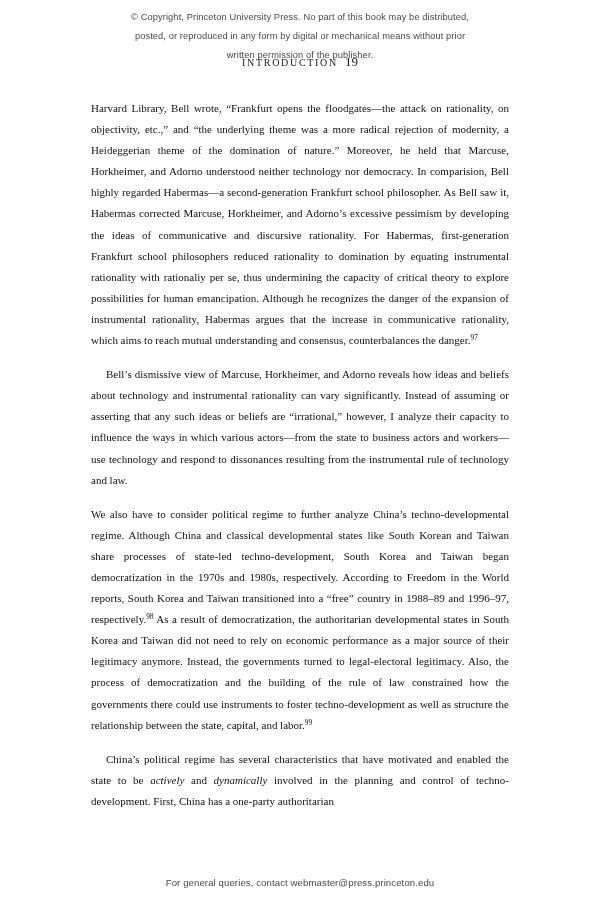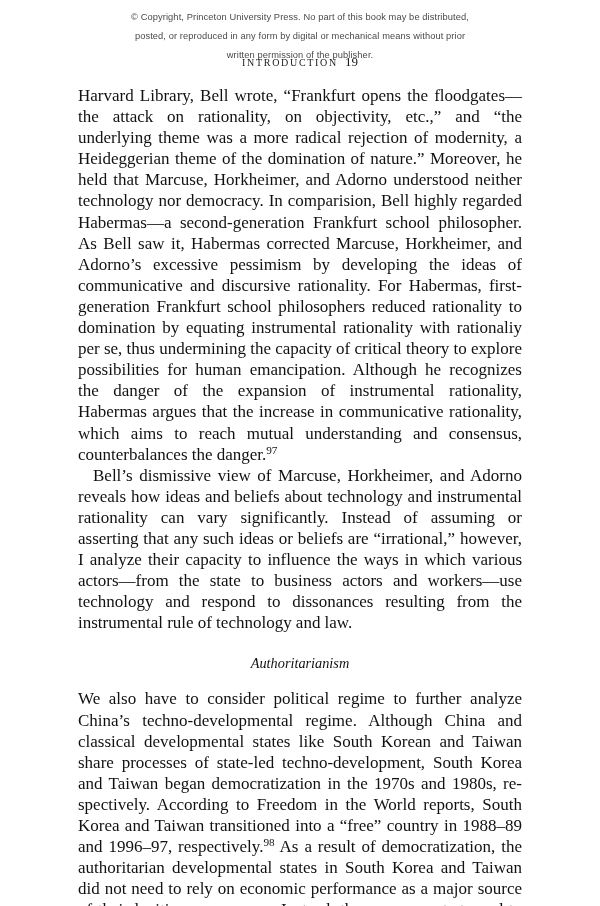--- a/index.html
+++ b/index.html
@@ -61,22 +61,22 @@
 
   
   .textblock {
     position: absolute;
     left: 78px;
     top: 85px;
     width: 444px;
   }
 
   p.body-par {
-    margin: 0;
-    font-size: 17px;
+    margin: 13px;
+    font-size: 11px;
     line-height: 21.1px;
     text-align: justify;
     text-justify: inter-word;
     hyphens: manual;
     -webkit-hyphens: manual;
     word-spacing: -0.004em;
   }
   p.indent {
     text-indent: 15px;
     font-family: Liberation Serif, serif;
@@ -125,22 +125,22 @@
   <div class="running-head">
     <span class="rh-title">INTRODUCTION</span><span class="rh-folio">19</span>
   </div>
 
   <div class="textblock">
 
     <p class="body-par"><span>Harvard Library, Bell wrote, “Frankfurt opens the floodgates—the attack on rationality, on objectivity, etc.,” and “the underlying theme was a more radi­cal rejection of modernity, a Heideggerian theme of the domination of na­ture.” Moreover, he held that Marcuse, Horkheimer, and Adorno understood neither technology nor democracy. In comparision, Bell highly regarded Habermas—a second-generation Frankfurt school philosopher. As Bell saw it, Habermas corrected Marcuse, Horkheimer, and Adorno’s excessive pes­simism by developing the ideas of communicative and discursive rationality. For Habermas, first-generation Frankfurt school philosophers reduced ra­tionality to domination by equating instrumental rationality with rationaliy per se, thus undermining the capacity of critical theory to explore possibili­ties for human emancipation. Although he recognizes the danger of the ex­pansion of instrumental rationality, Habermas argues that the increase in communicative rationality, which aims to reach mutual understanding and consensus, counterbalances the danger.</span><sup class="fn">97</sup></p>
 
     <p class="body-par indent">Bell’s dismissive view of Marcuse, Horkheimer, and Adorno reveals how ideas and beliefs about technology and instrumental rationality can vary sig­nificantly. Instead of assuming or asserting that any such ideas or beliefs are “irrational,” however, I analyze their capacity to influence the ways in which various actors—from the state to business actors and workers—use technol­ogy and respond to dissonances resulting from the instrumental rule of tech­nology and law.</p>
 
-    <h2 class="section-head">Authoritarianism</h2>
 
     <p class="body-par"><span>We also have to consider political regime to further analyze China’s techno-developmental regime. Although China and classical developmental states like South Korean and Taiwan share processes of state-led techno-development, South Korea and Taiwan began democratization in the 1970s and 1980s, re­spectively. According to Freedom in the World reports, South Korea and Tai­wan transitioned into a “free” country in 1988–89 and 1996–97, respectively.</span><sup class="fn">98</sup><span> As a result of democratization, the authoritarian developmental states in South Korea and Taiwan did not need to rely on economic performance as a major source of their legitimacy anymore. Instead, the governments turned to legal-electoral legitimacy. Also, the process of democratization and the building of the rule of law constrained how the governments there could use instruments to foster techno-development as well as structure the relationship between the state, capital, and labor.</span><sup class="fn">99</sup></p>
 
     <p class="body-par indent"><span>China’s political regime has several characteristics that have motivated and enabled the state to be </span><em>actively</em><span> and </span><em>dynamically</em><span> involved in the planning and control of techno-development. First, China has a one-party authoritarian</span></p>
 
   </div>
 
+  <div class="page-footer">For general queries, contact webmaster@press.princeton.edu</div>
 
 </div>
 
 </body></html>

